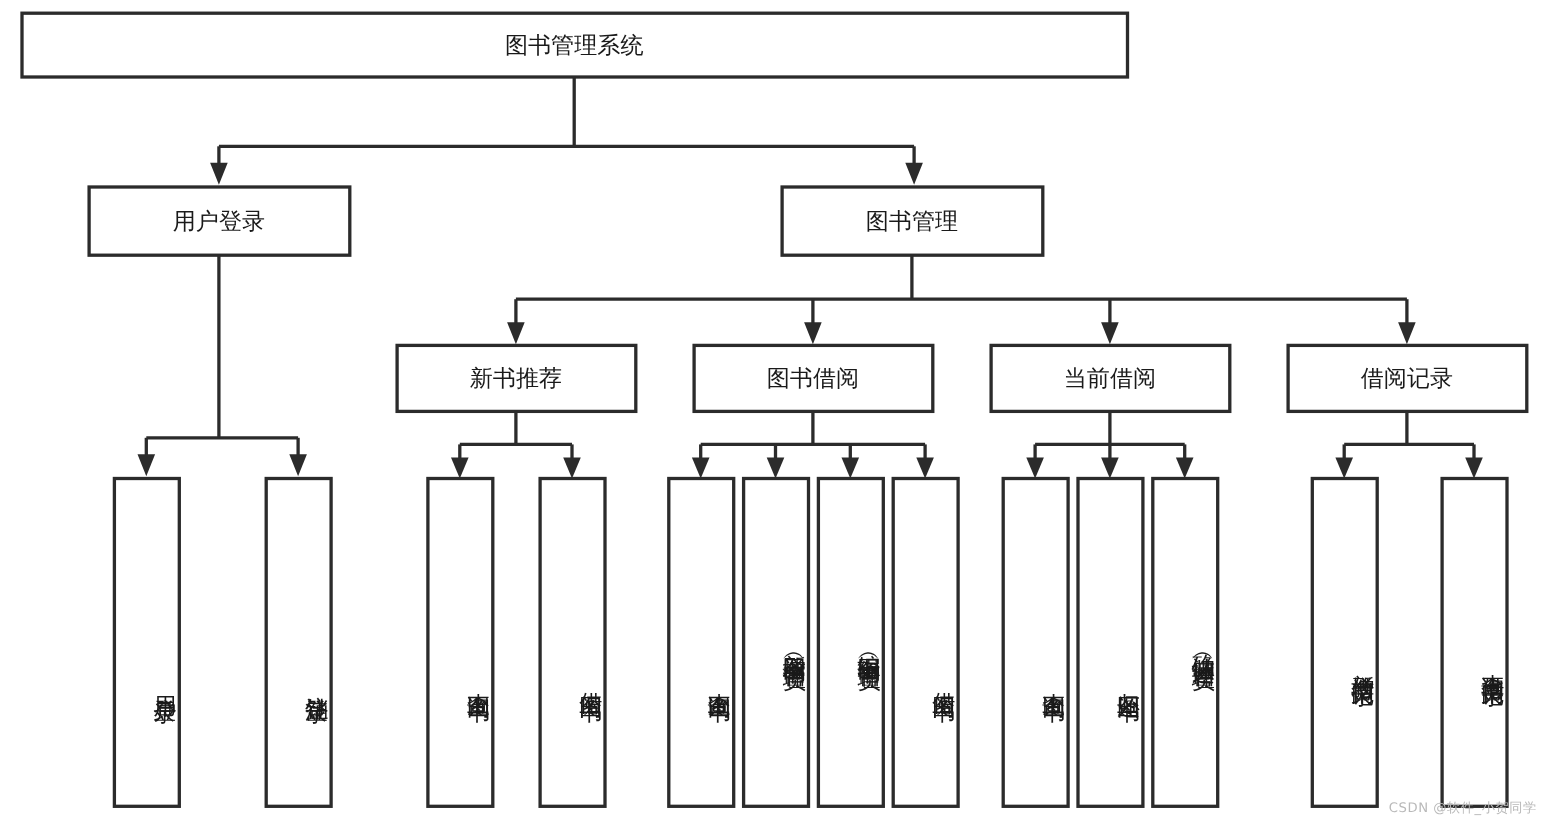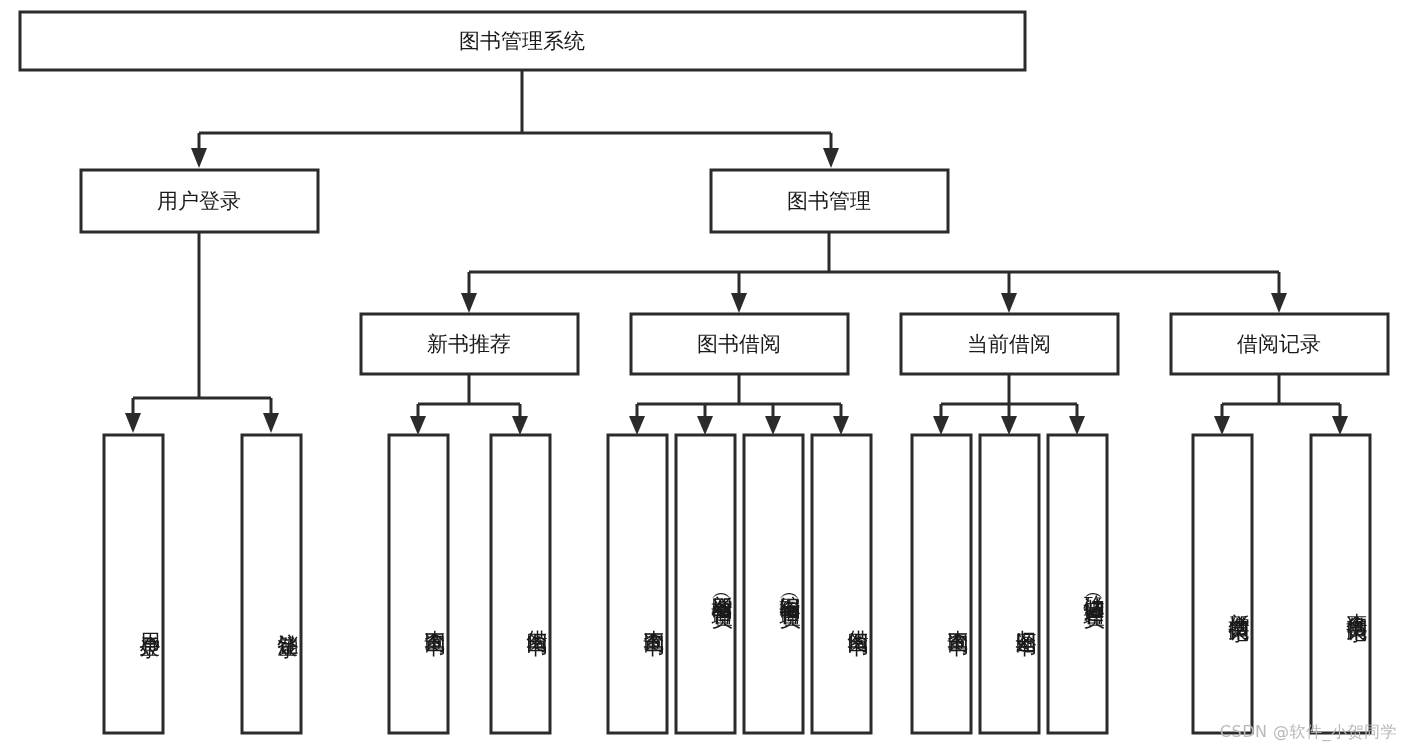--- a/index.html
+++ b/index.html
@@ -32,21 +32,21 @@
     line-height:1.32;
     letter-spacing:2px;
     color:#1a1a1a;
     white-space:nowrap;
     pointer-events:none;
   }
   .watermark{
     position:absolute;
     right:8px;
     bottom:4px;
-    font-size:16px;
+    font-size:12px;
     color:#b9b9b9;
     font-family:"DejaVu Sans","Liberation Sans",sans-serif;
     letter-spacing:0.5px;
     white-space:nowrap;
   }
 </style>
 </head>
 <body>
 
 <div id="diagram-root">

